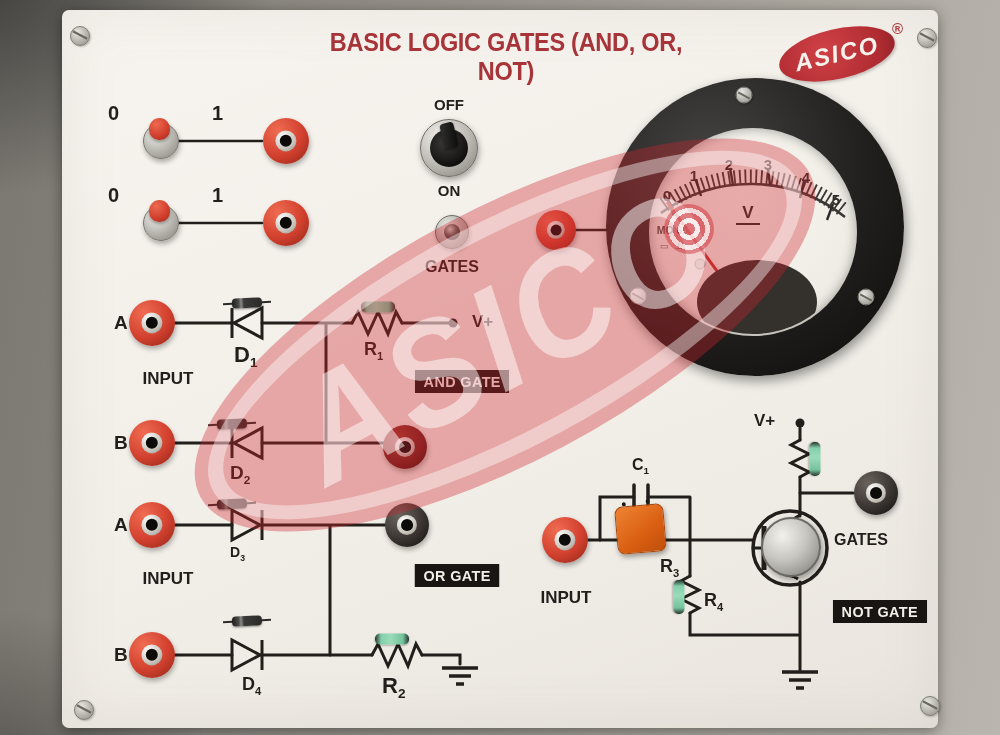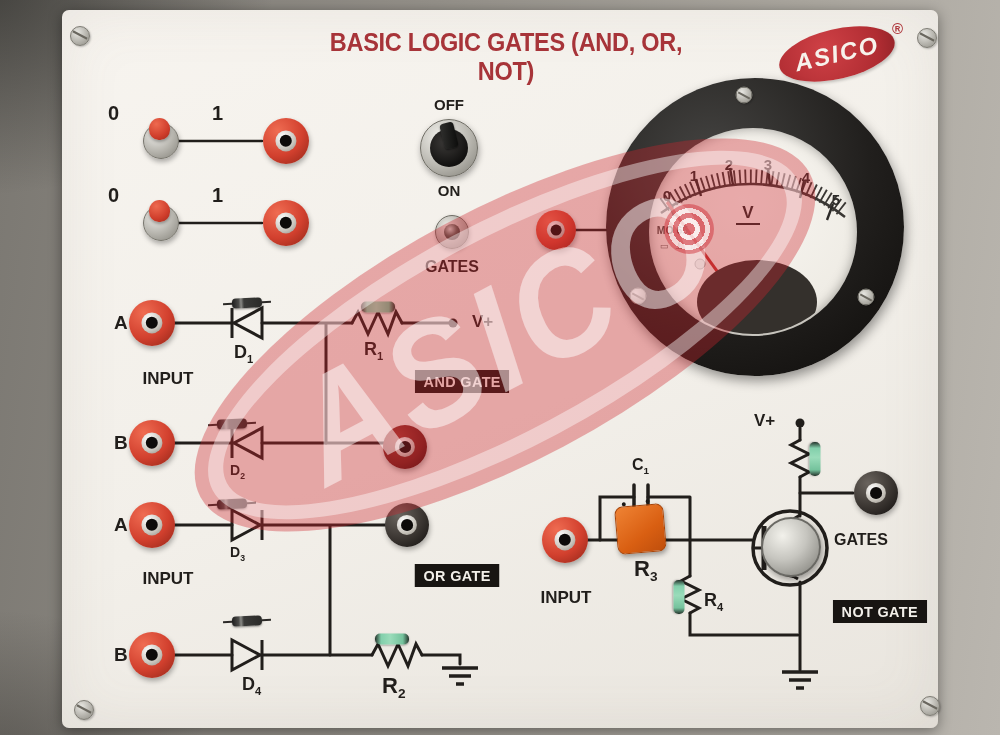--- a/index.html
+++ b/index.html
@@ -234,37 +234,37 @@
   <span class="mnum" style="left:768px;top:164px;">3</span>
   <span class="mnum" style="left:806px;top:177px;">4</span>
   <span class="mnum" style="left:836px;top:199px;">5</span>
   <div class="vunit">V</div>
   <div class="mmodel">MO 65</div>
   <div class="msym">▭ ⊥ ☆2</div>
 
   <div class="lbl" style="left:114px;top:312px;font-size:19px;">A</div>
   <div class="lbl" style="left:114px;top:432px;font-size:19px;">B</div>
   <div class="lbl center" style="left:126px;top:369px;width:84px;font-size:17px;">INPUT</div>
-  <div class="lbl" style="left:234px;top:342px;font-size:18px;"><span>D</span><sub>1</sub></div>
-  <div class="lbl" style="left:230px;top:462px;font-size:14px;text-align:center;"><span>D</span><sub>2</sub></div>
+  <div class="lbl" style="left:234px;top:342px;font-size:22px;"><span>D</span><sub>1</sub></div>
+  <div class="lbl" style="left:230px;top:462px;font-size:19px;text-align:center;"><span>D</span><sub>2</sub></div>
   <div class="lbl" style="left:364px;top:339px;font-size:18px;"><span>R</span><sub>1</sub></div>
   <div class="lbl" style="left:472px;top:312px;font-size:17px;">V+</div>
   <div class="badge" style="left:413px;top:370px;">AND GATE</div>
 
   <div class="lbl" style="left:114px;top:514px;font-size:19px;">A</div>
   <div class="lbl" style="left:114px;top:644px;font-size:19px;">B</div>
   <div class="lbl center" style="left:126px;top:569px;width:84px;font-size:17px;">INPUT</div>
   <div class="lbl" style="left:230px;top:544px;font-size:14px;"><span>D</span><sub>3</sub></div>
   <div class="lbl" style="left:242px;top:674px;font-size:18px;"><span>D</span><sub>4</sub></div>
   <div class="lbl" style="left:382px;top:673px;font-size:22px;"><span>R</span><sub>2</sub></div>
   <div class="badge" style="left:413px;top:564px;">OR GATE</div>
 
   <div class="lbl center" style="left:526px;top:588px;width:80px;font-size:17px;">INPUT</div>
   <div class="lbl" style="left:632px;top:456px;font-size:16px;"><span>C</span><sub>1</sub></div>
-  <div class="lbl" style="left:634px;top:556px;font-size:22px;"><span>R</span><sub>3</sub></div>
+  <div class="lbl" style="left:660px;top:556px;font-size:18px;"><span>R</span><sub>3</sub></div>
   <div class="lbl" style="left:704px;top:590px;font-size:18px;"><span>R</span><sub>4</sub></div>
   <div class="lbl" style="left:754px;top:411px;font-size:17px;">V+</div>
   <div class="lbl" style="left:834px;top:531px;font-size:16px;">GATES</div>
   <div class="badge" style="left:831px;top:600px;">NOT GATE</div>
 
   <div class="wm">
     <div class="band"></div>
     <div class="ring"></div>
     <div class="wtext">ASICO</div>
   </div>

